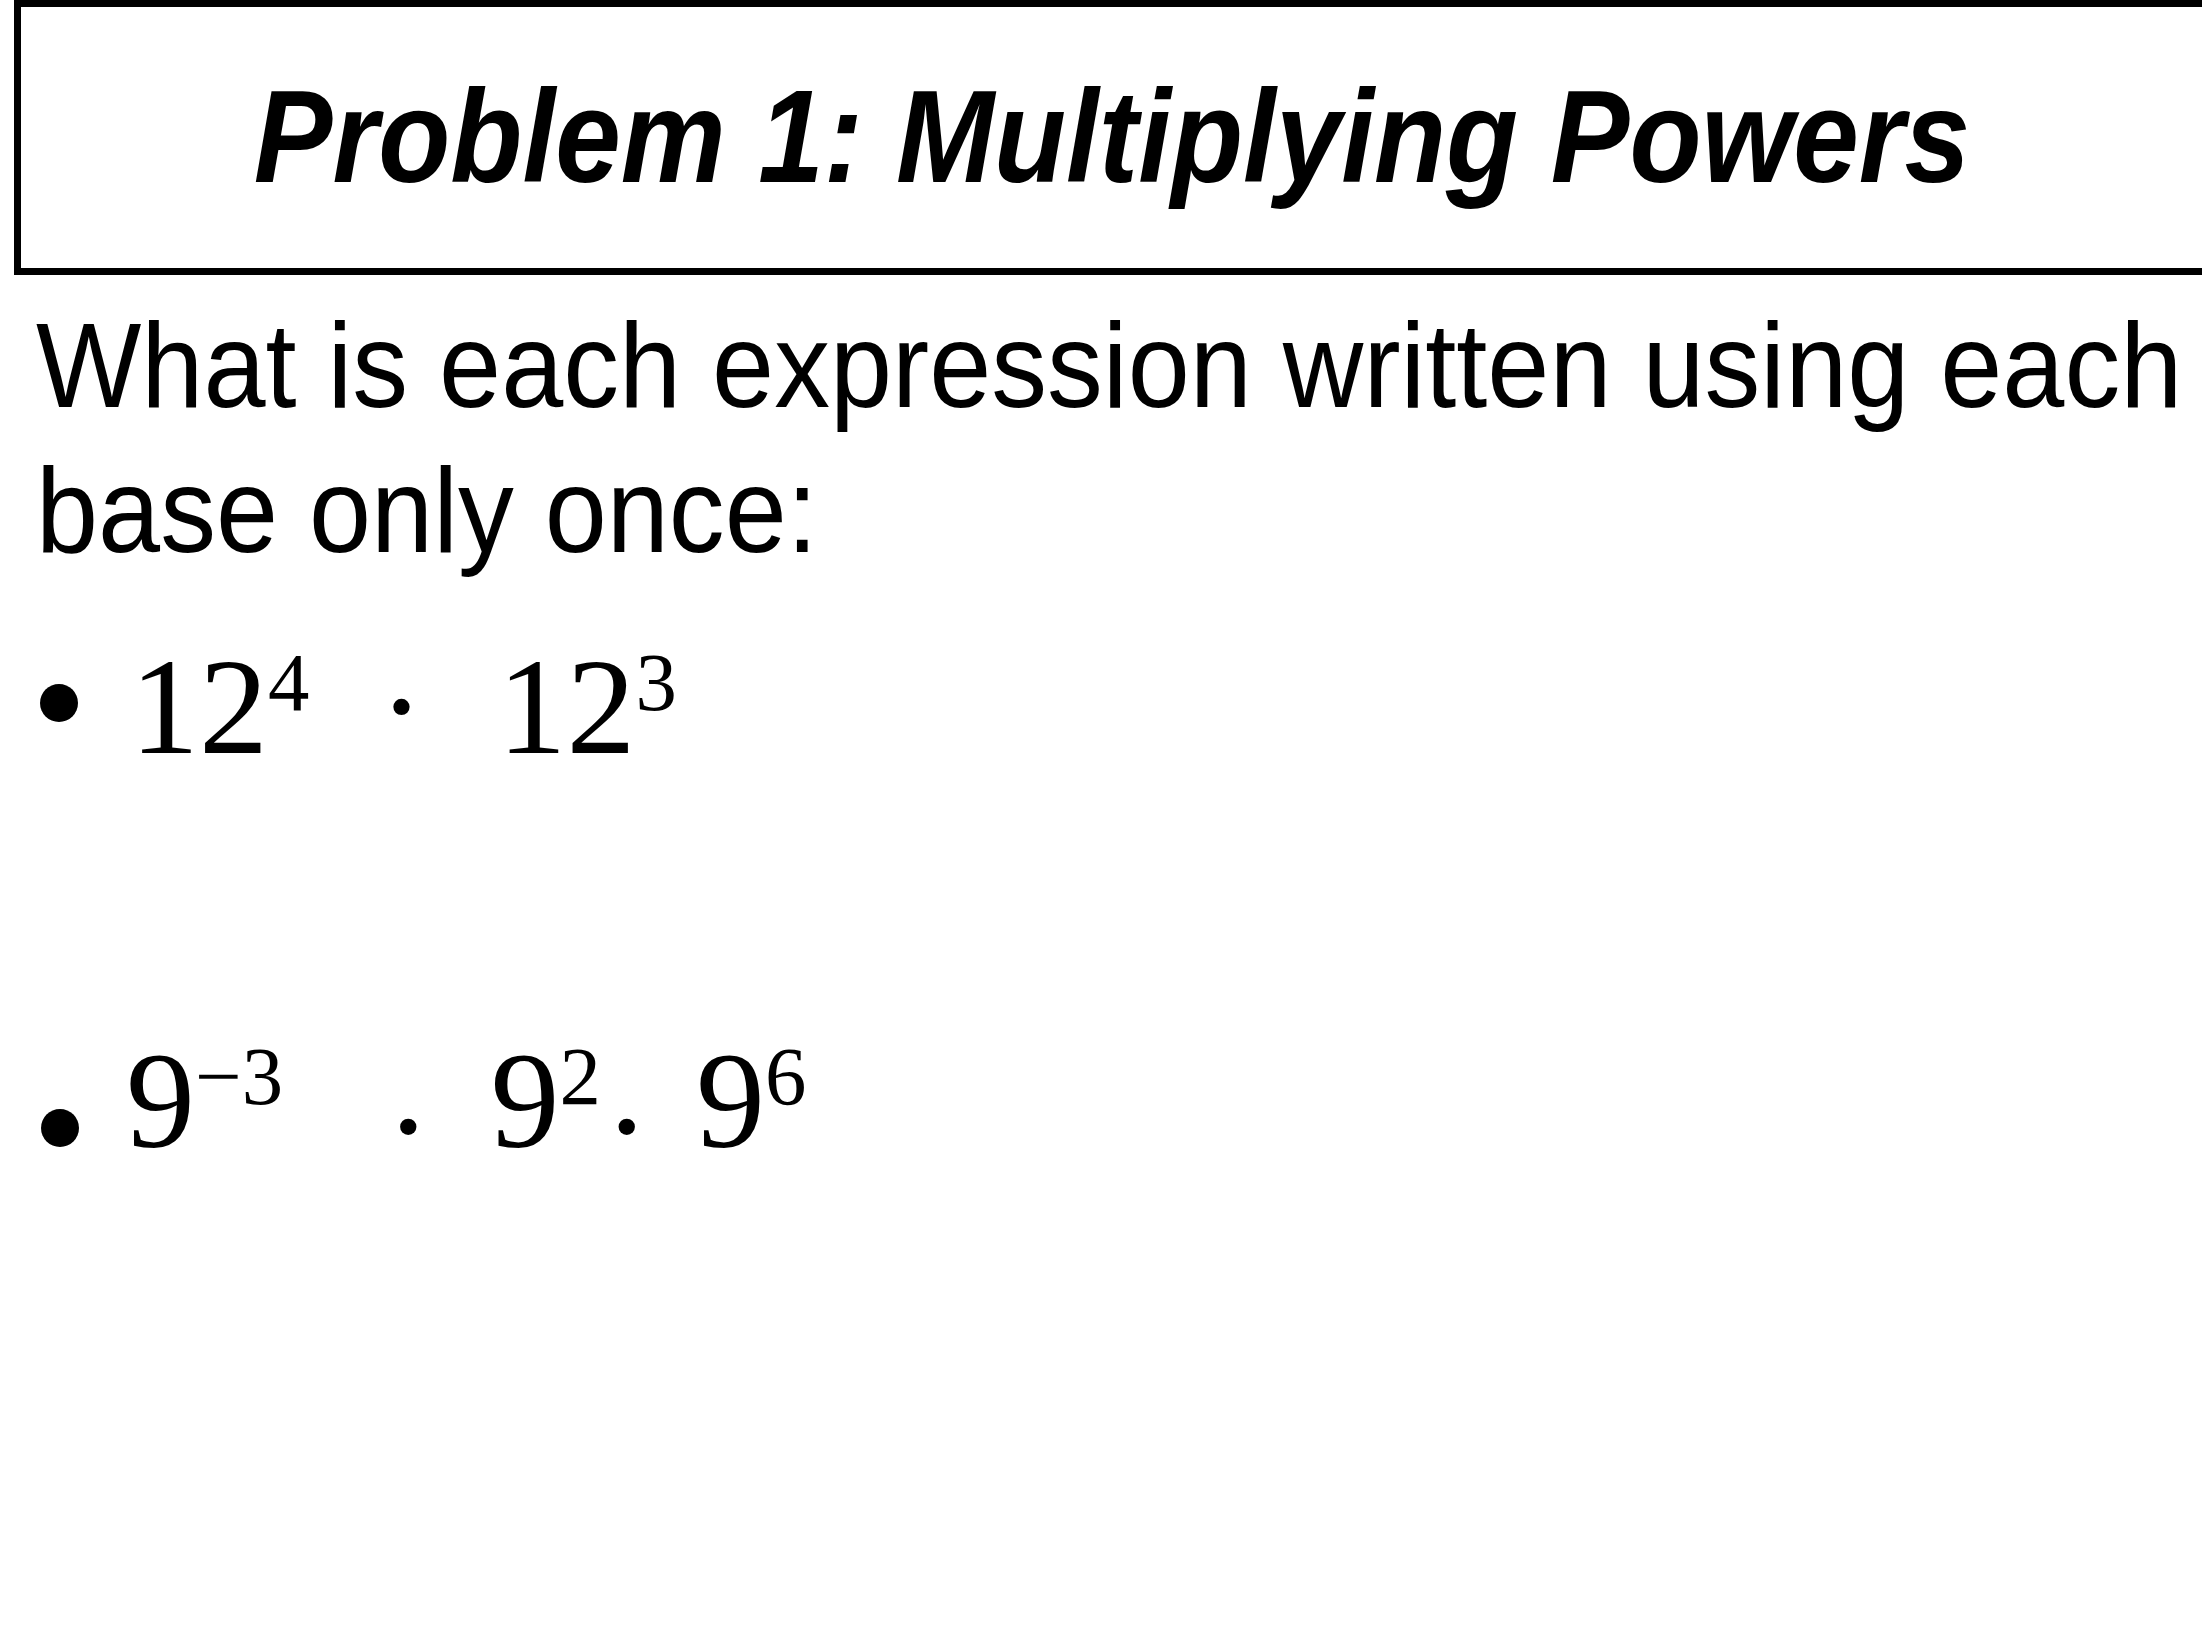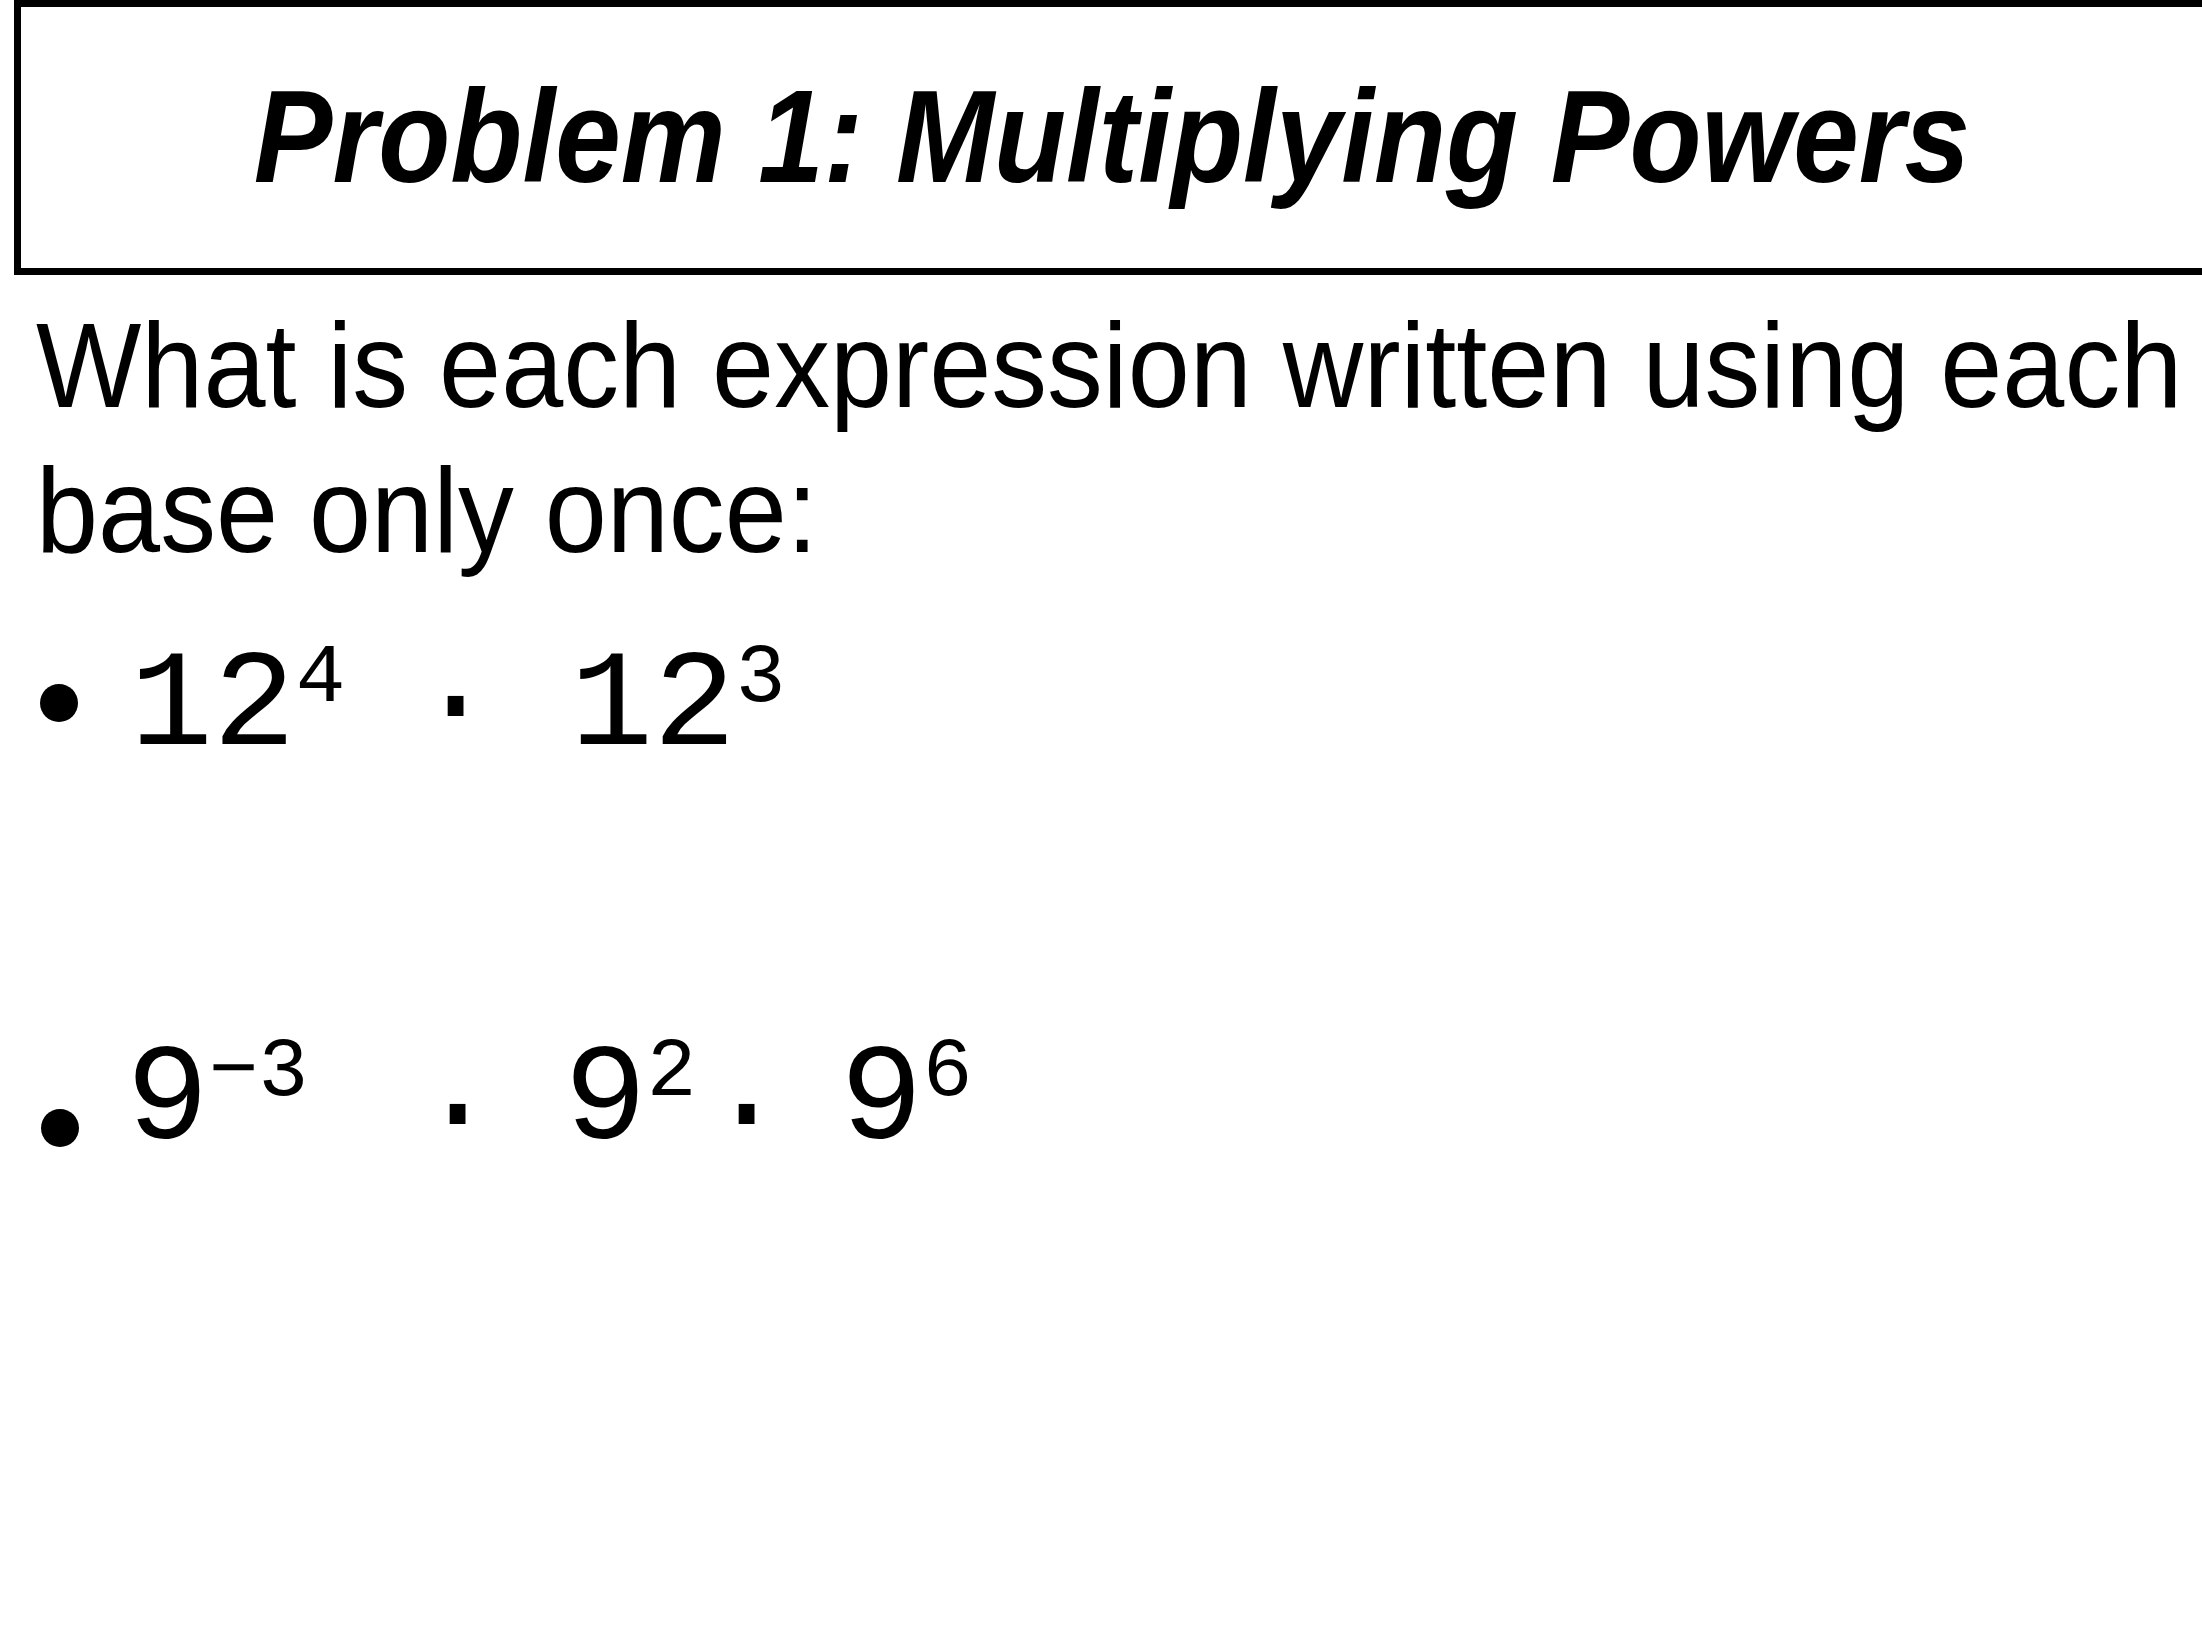--- a/index.html
+++ b/index.html
@@ -61,21 +61,21 @@
     width: 38px;
     height: 38px;
     border-radius: 50%;
     background: #000000;
   }
   .dot-1 { left: 28px; top: 684px; }
   .dot-2 { left: 29px; top: 1109px; }
 
   .math-row {
     position: absolute;
-    font-family: Liberation Mono, monospace;
+    font-family: Liberation Serif, serif;
     font-size: 138px;
     line-height: 138px;
     white-space: nowrap;
   }
   .row-1 { left: 118px; top: 638px; }
   .row-2 { left: 114px; top: 1032px; }
 
   .e {
     font-size: 0.6em;
     vertical-align: 0.52em;

